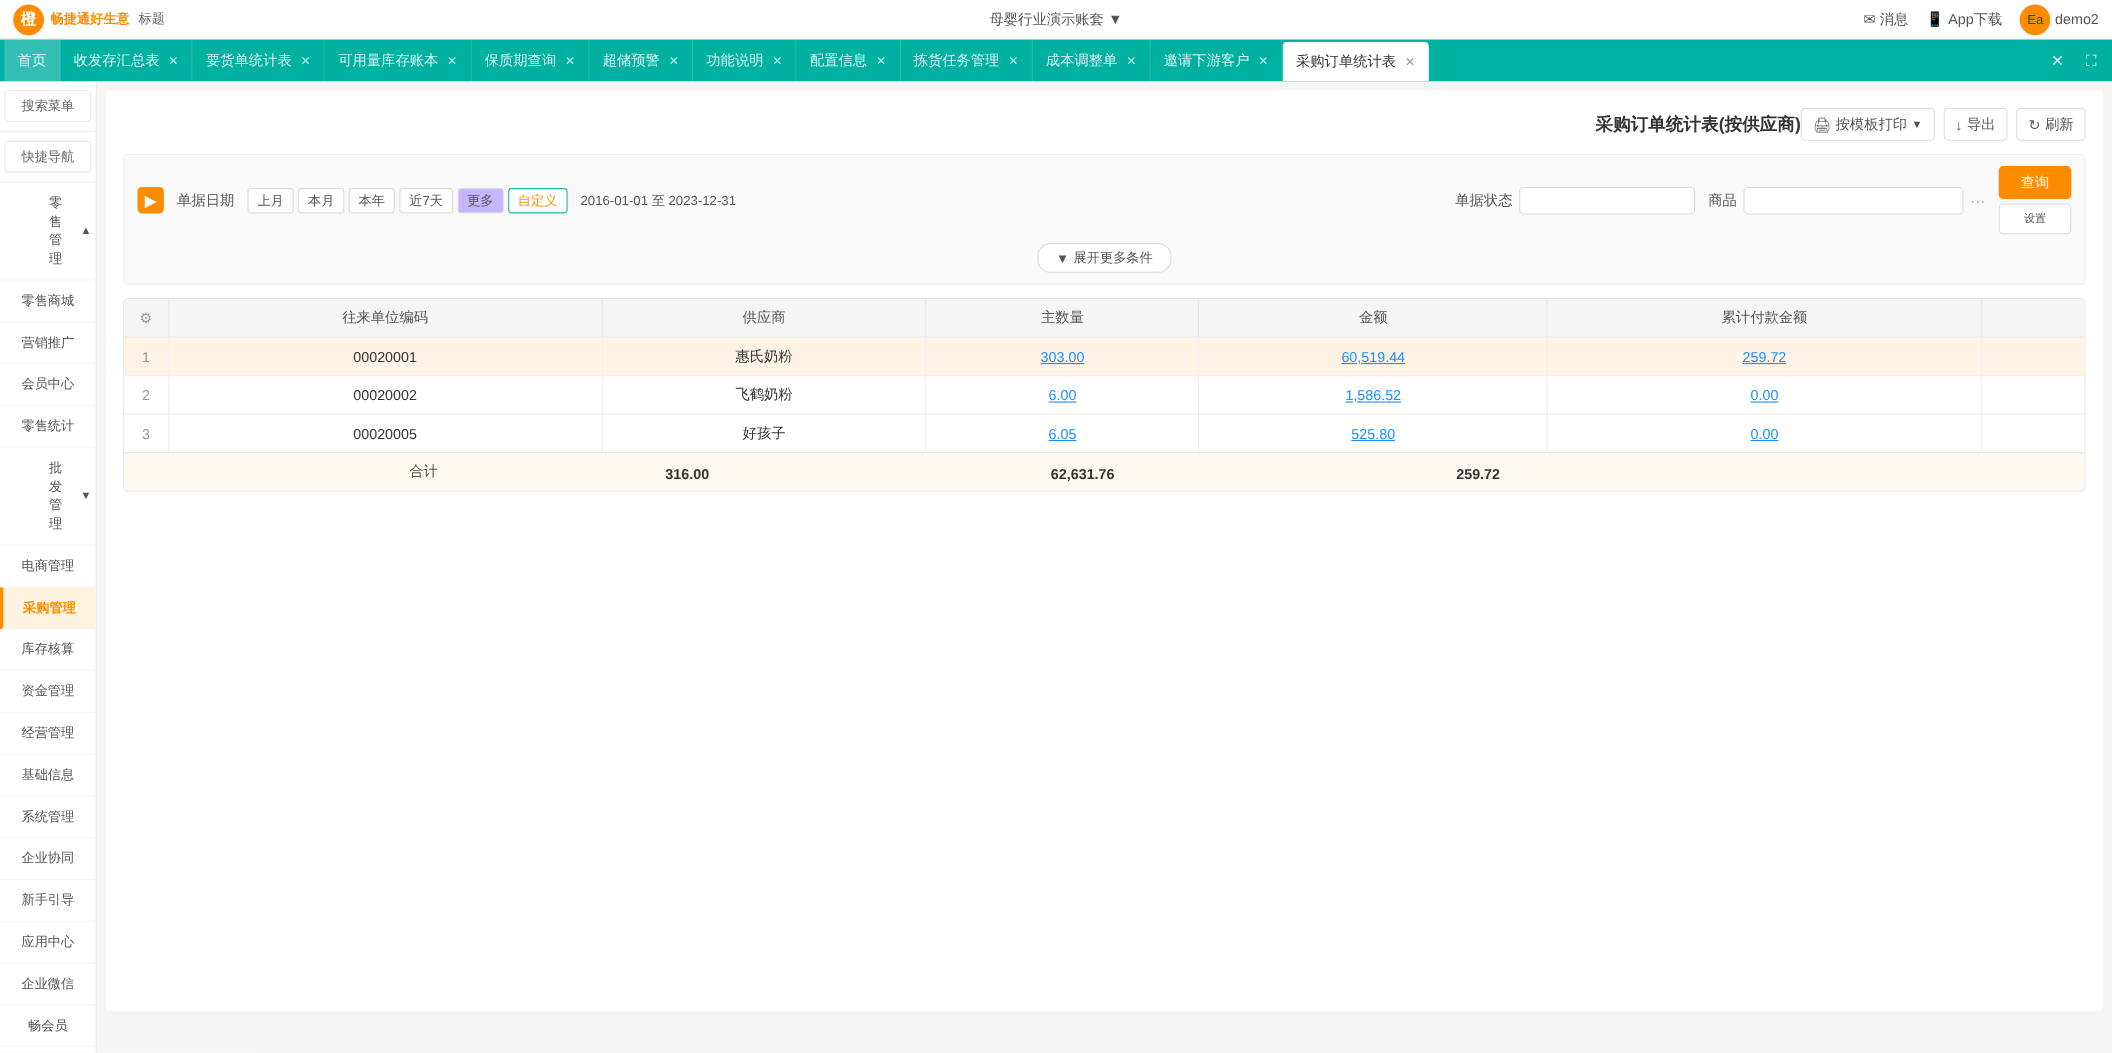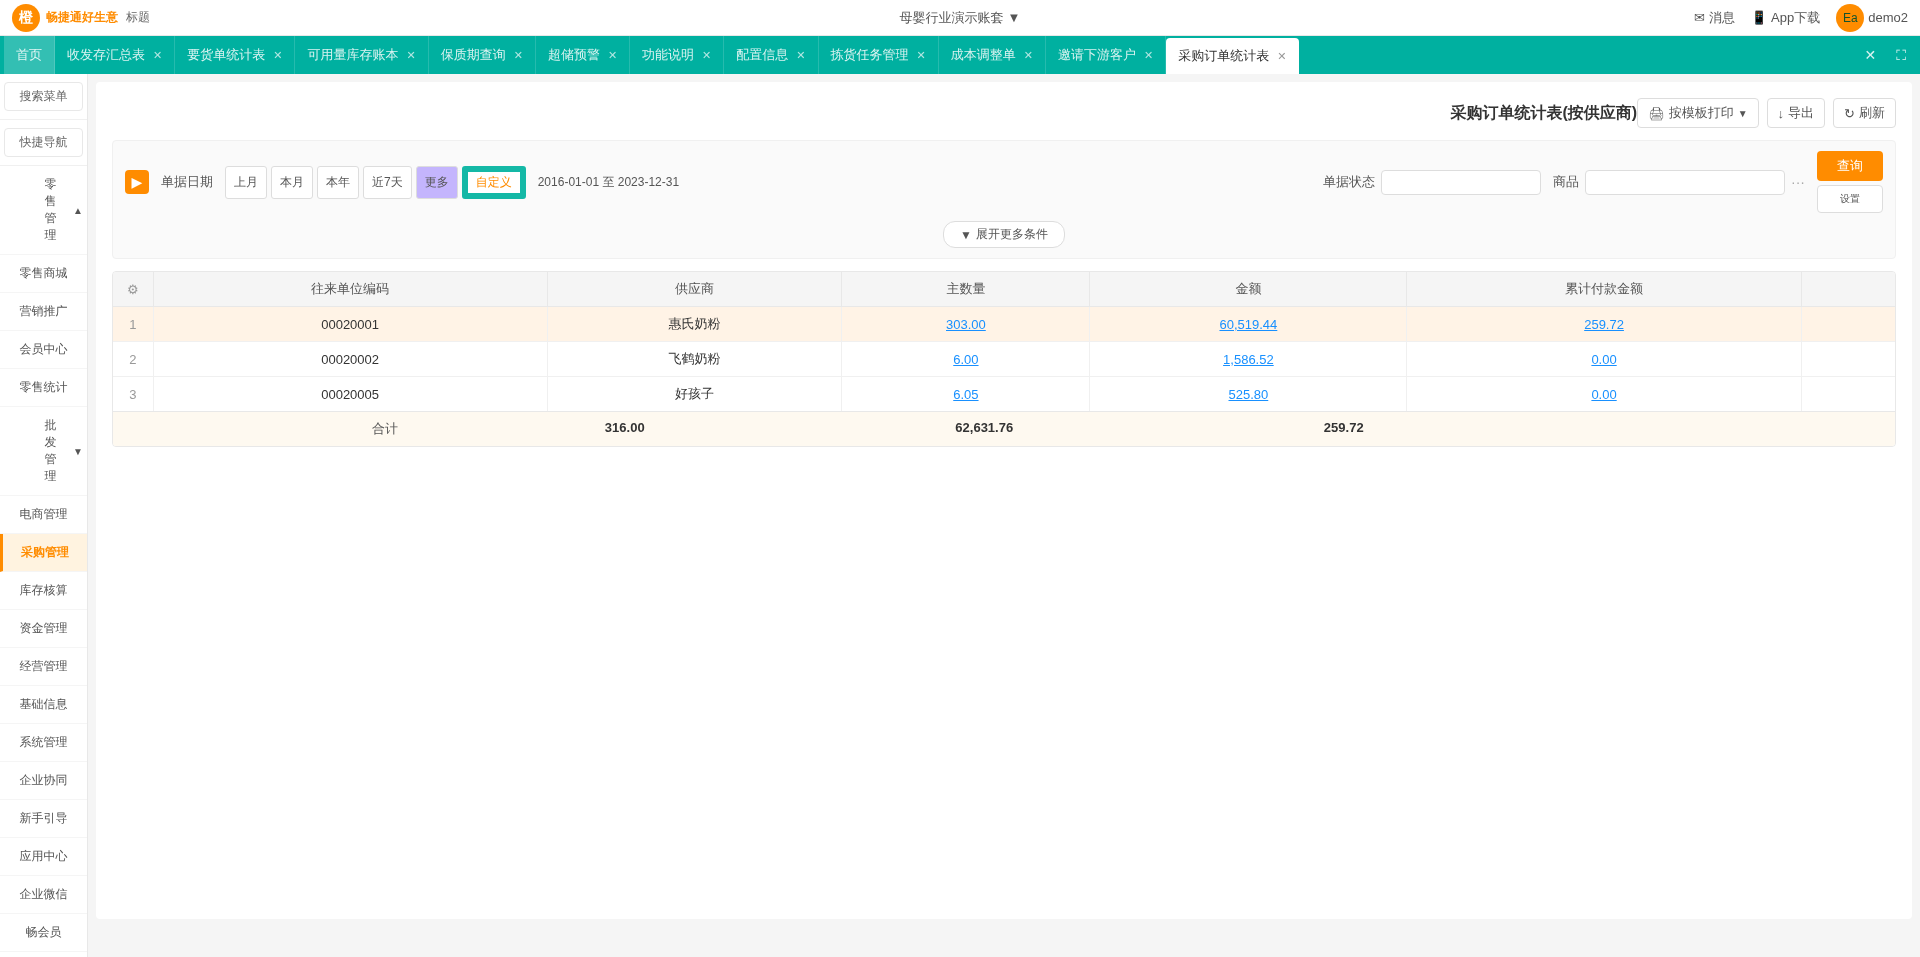--- a/index.html
+++ b/index.html
@@ -54,21 +54,21 @@
     .refresh-btn { display: flex; align-items: center; gap: 4px; padding: 5px 10px; border: 1px solid #ddd; border-radius: 4px; background: #fff; color: #555; font-size: 13px; cursor: pointer; }
 
     
     .filter-bar { background: #fafafa; border: 1px solid #f0f0f0; border-radius: 4px; padding: 10px 12px; margin-bottom: 12px; }
     .filter-row { display: flex; align-items: center; gap: 12px; flex-wrap: wrap; }
     .filter-toggle { width: 24px; height: 24px; background: #ff8c00; border-radius: 4px; display: flex; align-items: center; justify-content: center; color: white; cursor: pointer; font-size: 14px; flex-shrink: 0; }
     .filter-label { color: #555; font-size: 13px; white-space: nowrap; }
     .date-quick-btns { display: flex; gap: 4px; }
     .date-quick-btn { padding: 2px 8px; border: 1px solid #ddd; border-radius: 3px; background: #fff; color: #555; font-size: 12px; cursor: pointer; }
     .date-more-btn { padding: 2px 8px; border: 1px solid #ddd; border-radius: 3px; background: #c4b5fd; color: #555; font-size: 12px; cursor: pointer; }
-    .custom-date-badge { padding: 2px 8px; border: 6px solid #14b8a6; border-radius: 3px; background: #fff; color: #ff8c00; font-size: 12px; }
+    .custom-date-badge { padding: 2px 8px; border: 1px solid #14b8a6; border-radius: 3px; background: #fff; color: #ff8c00; font-size: 12px; }
     .date-range-text { color: #555; font-size: 12px; }
     .filter-separator { flex: 1; }
     .filter-field { display: flex; align-items: center; gap: 6px; }
     .filter-select { border: 1px solid #ddd; border-radius: 4px; padding: 4px 24px 4px 8px; font-size: 13px; color: #333; background: #fff; appearance: none; min-width: 160px; cursor: pointer; }
     .filter-input { border: 1px solid #ddd; border-radius: 4px; padding: 4px 8px; font-size: 13px; color: #333; background: #fff; min-width: 200px; }
     .filter-more-row { display: flex; justify-content: center; margin-top: 8px; }
     .expand-btn { display: flex; align-items: center; gap: 4px; padding: 4px 16px; border: 1px solid #ddd; border-radius: 12px; background: #fff; color: #555; font-size: 12px; cursor: pointer; }
     .search-btn { padding: 6px 20px; background: #ff8c00; border: none; border-radius: 4px; color: white; font-size: 13px; cursor: pointer; }
     .settings-btn { padding: 6px 12px; background: #fff; border: 1px solid #ddd; border-radius: 4px; color: #555; font-size: 10px; cursor: pointer; }
     .search-settings-col { display: flex; flex-direction: column; gap: 4px; }
@@ -80,21 +80,21 @@
     .data-table th:last-child { border-right: none; }
     .data-table td { padding: 8px 12px; border-bottom: 1px solid #f0f0f0; border-right: 1px solid #f0f0f0; text-align: center; font-size: 13px; color: #333; }
     .data-table td:last-child { border-right: none; }
     .data-table tr:last-child td { border-bottom: none; }
     .data-table tr.highlighted { background: #fff3e6; }
     .link-text { color: #1890ff; text-decoration: underline; cursor: pointer; }
     .settings-icon { color: #999; cursor: pointer; }
     .row-num { color: #999; }
 
     
-    .table-footer { display: flex; align-items: flex-start; background: #fef9f0; border-top: 1px solid #e8e8e8; padding: 8px 12px; }
+    .table-footer { display: flex; align-items: flex-end; background: #fef9f0; border-top: 1px solid #e8e8e8; padding: 8px 12px; }
     .footer-label { font-size: 13px; color: #555; width: 120px; text-align: center; }
     .footer-values { display: flex; gap: 0; flex: 1; }
     .footer-cell { flex: 1; text-align: center; font-size: 13px; color: #333; font-weight: bold; padding: 0 12px; }
   </style>
 </head>
 <body>
 
 <div class="top-bar">
   <div class="top-bar-left">
     <div class="logo-area">

